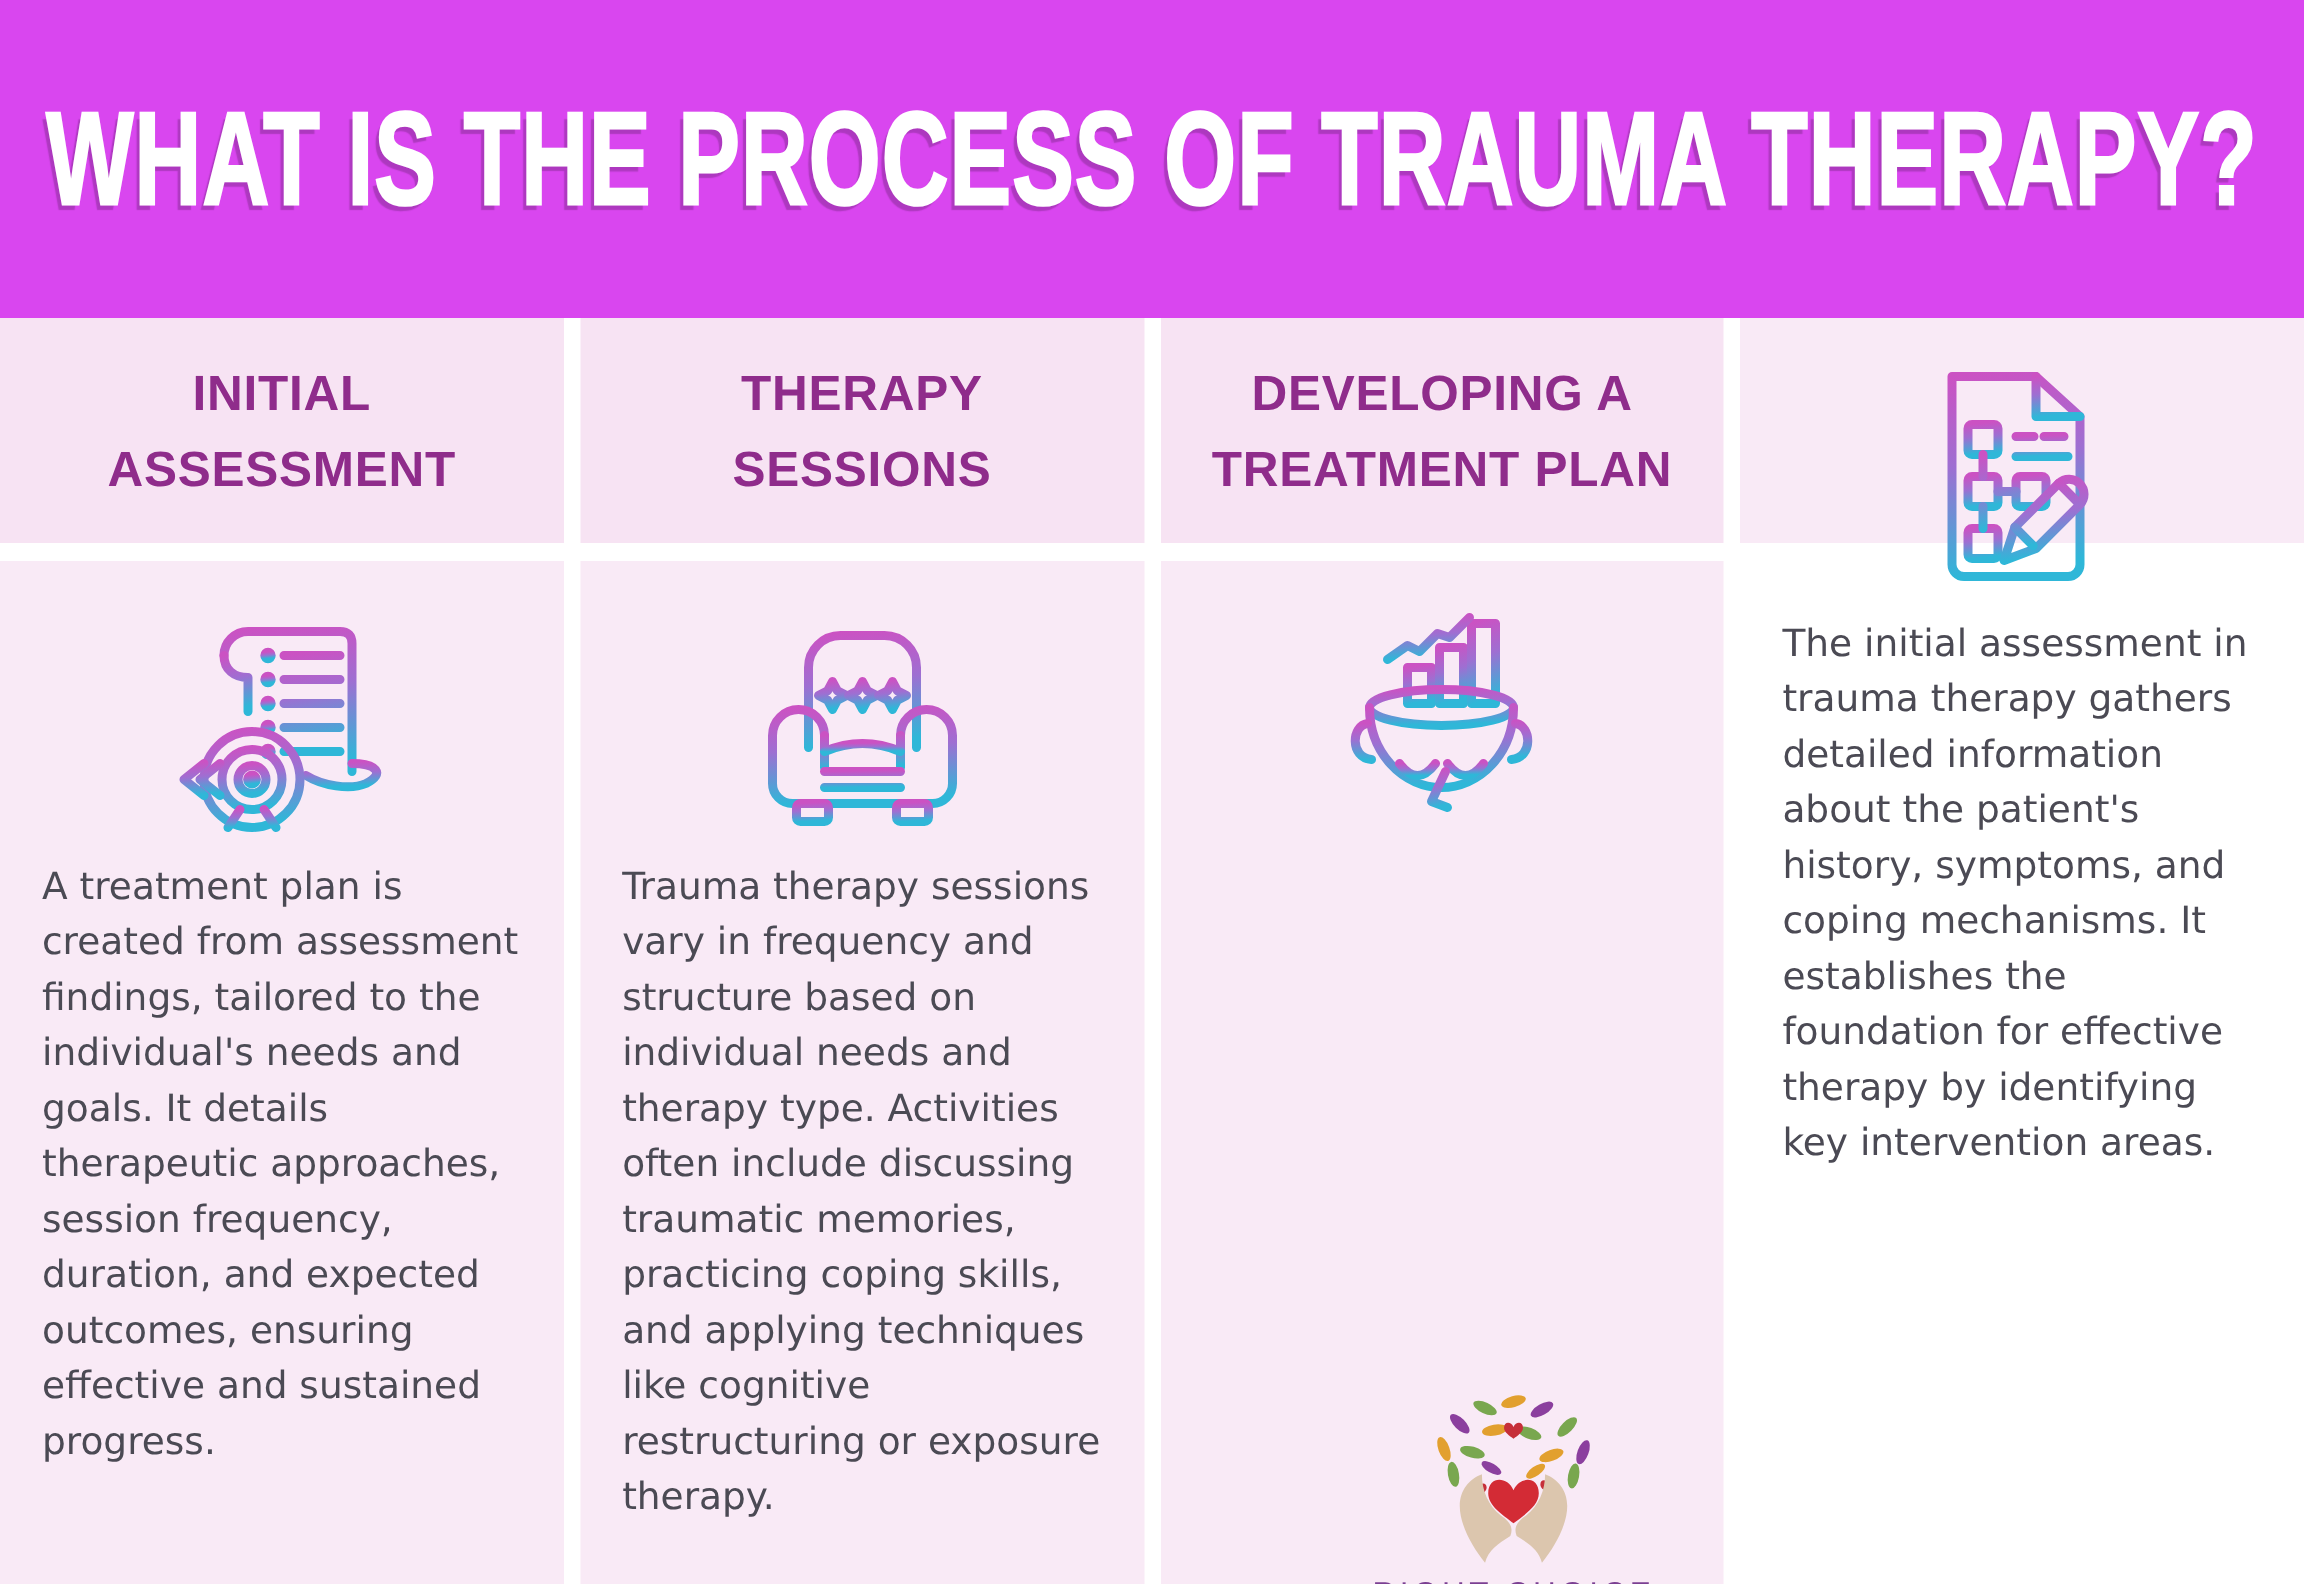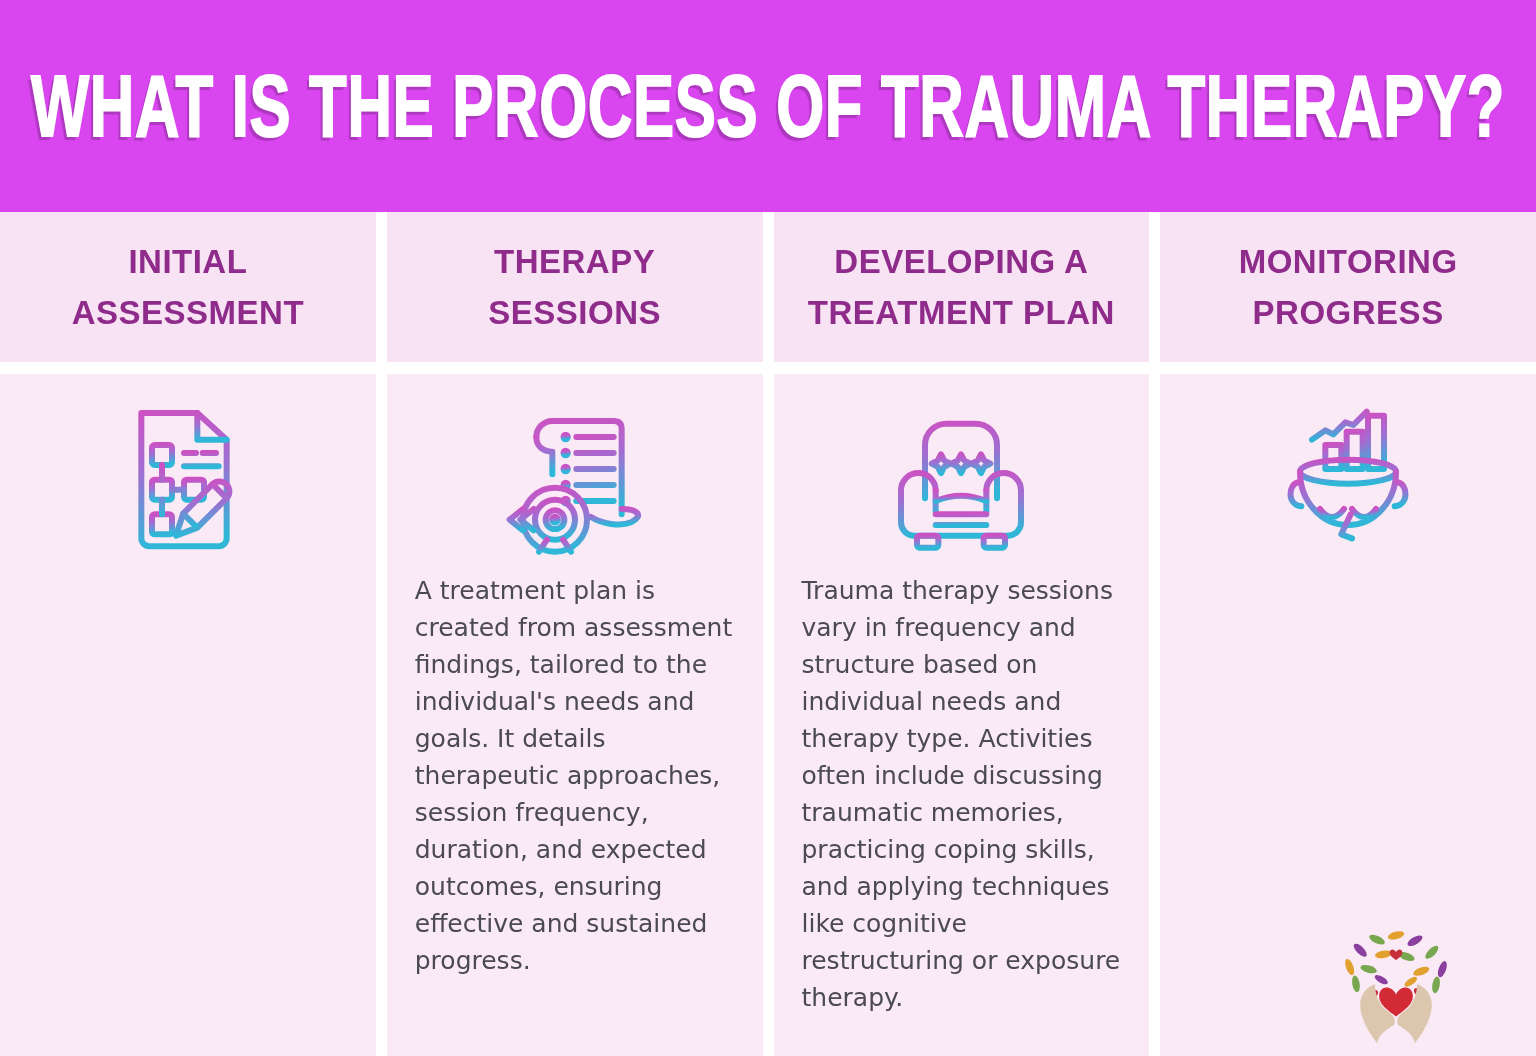--- a/index.html
+++ b/index.html
@@ -67,23 +67,20 @@
 <main class="grid">
 
   <div class="cell-header">
     <h2>INITIAL ASSESSMENT</h2>
   </div>
   <div class="cell-header">
     <h2>THERAPY SESSIONS</h2>
   </div>
   <div class="cell-header">
     <h2>DEVELOPING A TREATMENT PLAN</h2>
-  </div>
-  <div class="cell-header">
-    <h2>MONITORING PROGRESS</h2>
   </div>
 
   <div class="cell-body">
     <div class="icon-wrap">
       <svg width="152" height="160" viewBox="0 0 110 120" fill="none">
         <defs>
           <linearGradient id="ig1" x1="0" y1="0" x2="0.1" y2="1">
             <stop offset="0" stop-color="#cb52c3"></stop>
               <stop offset="0.45" stop-color="#9e6fd2"></stop>
               <stop offset="1" stop-color="#2fb7d8"></stop>
@@ -96,20 +93,21 @@
           <rect x="28" y="62" width="15" height="15" rx="2"></rect>
           <rect x="28" y="88" width="15" height="15" rx="2"></rect>
           <rect x="52" y="62" width="15" height="15" rx="2"></rect>
           <path d="M35.5,51 V62 M35.5,77 V88 M43,69.5 H52"></path>
           <path d="M52,42 h9 M66,42 h10 M52,52 h26"></path>
           <path d="M46,104 l5.4,-16.6 22,-22 a7.5,7.5 0 0 1 10.6,10.6 l-22,22 -16,6 z"></path>
           <path d="M51.4,87.4 l9.2,9.2 M73.4,65.4 l9.2,9.2"></path>
         </g>
       </svg>
     </div>
+    <p class="para">The initial assessment in trauma therapy gathers detailed information about the patient's history, symptoms, and coping mechanisms. It establishes the foundation for effective therapy by identifying key intervention areas.</p>
   </div>
 
   <div class="cell-body">
     <div class="icon-wrap">
       <svg width="152" height="160" viewBox="0 0 110 120" fill="none">
         <defs>
           <linearGradient id="ig2" x1="0" y1="0" x2="0.1" y2="1">
             <stop offset="0" stop-color="#cb52c3"></stop>
               <stop offset="0.45" stop-color="#9e6fd2"></stop>
               <stop offset="1" stop-color="#2fb7d8"></stop>

